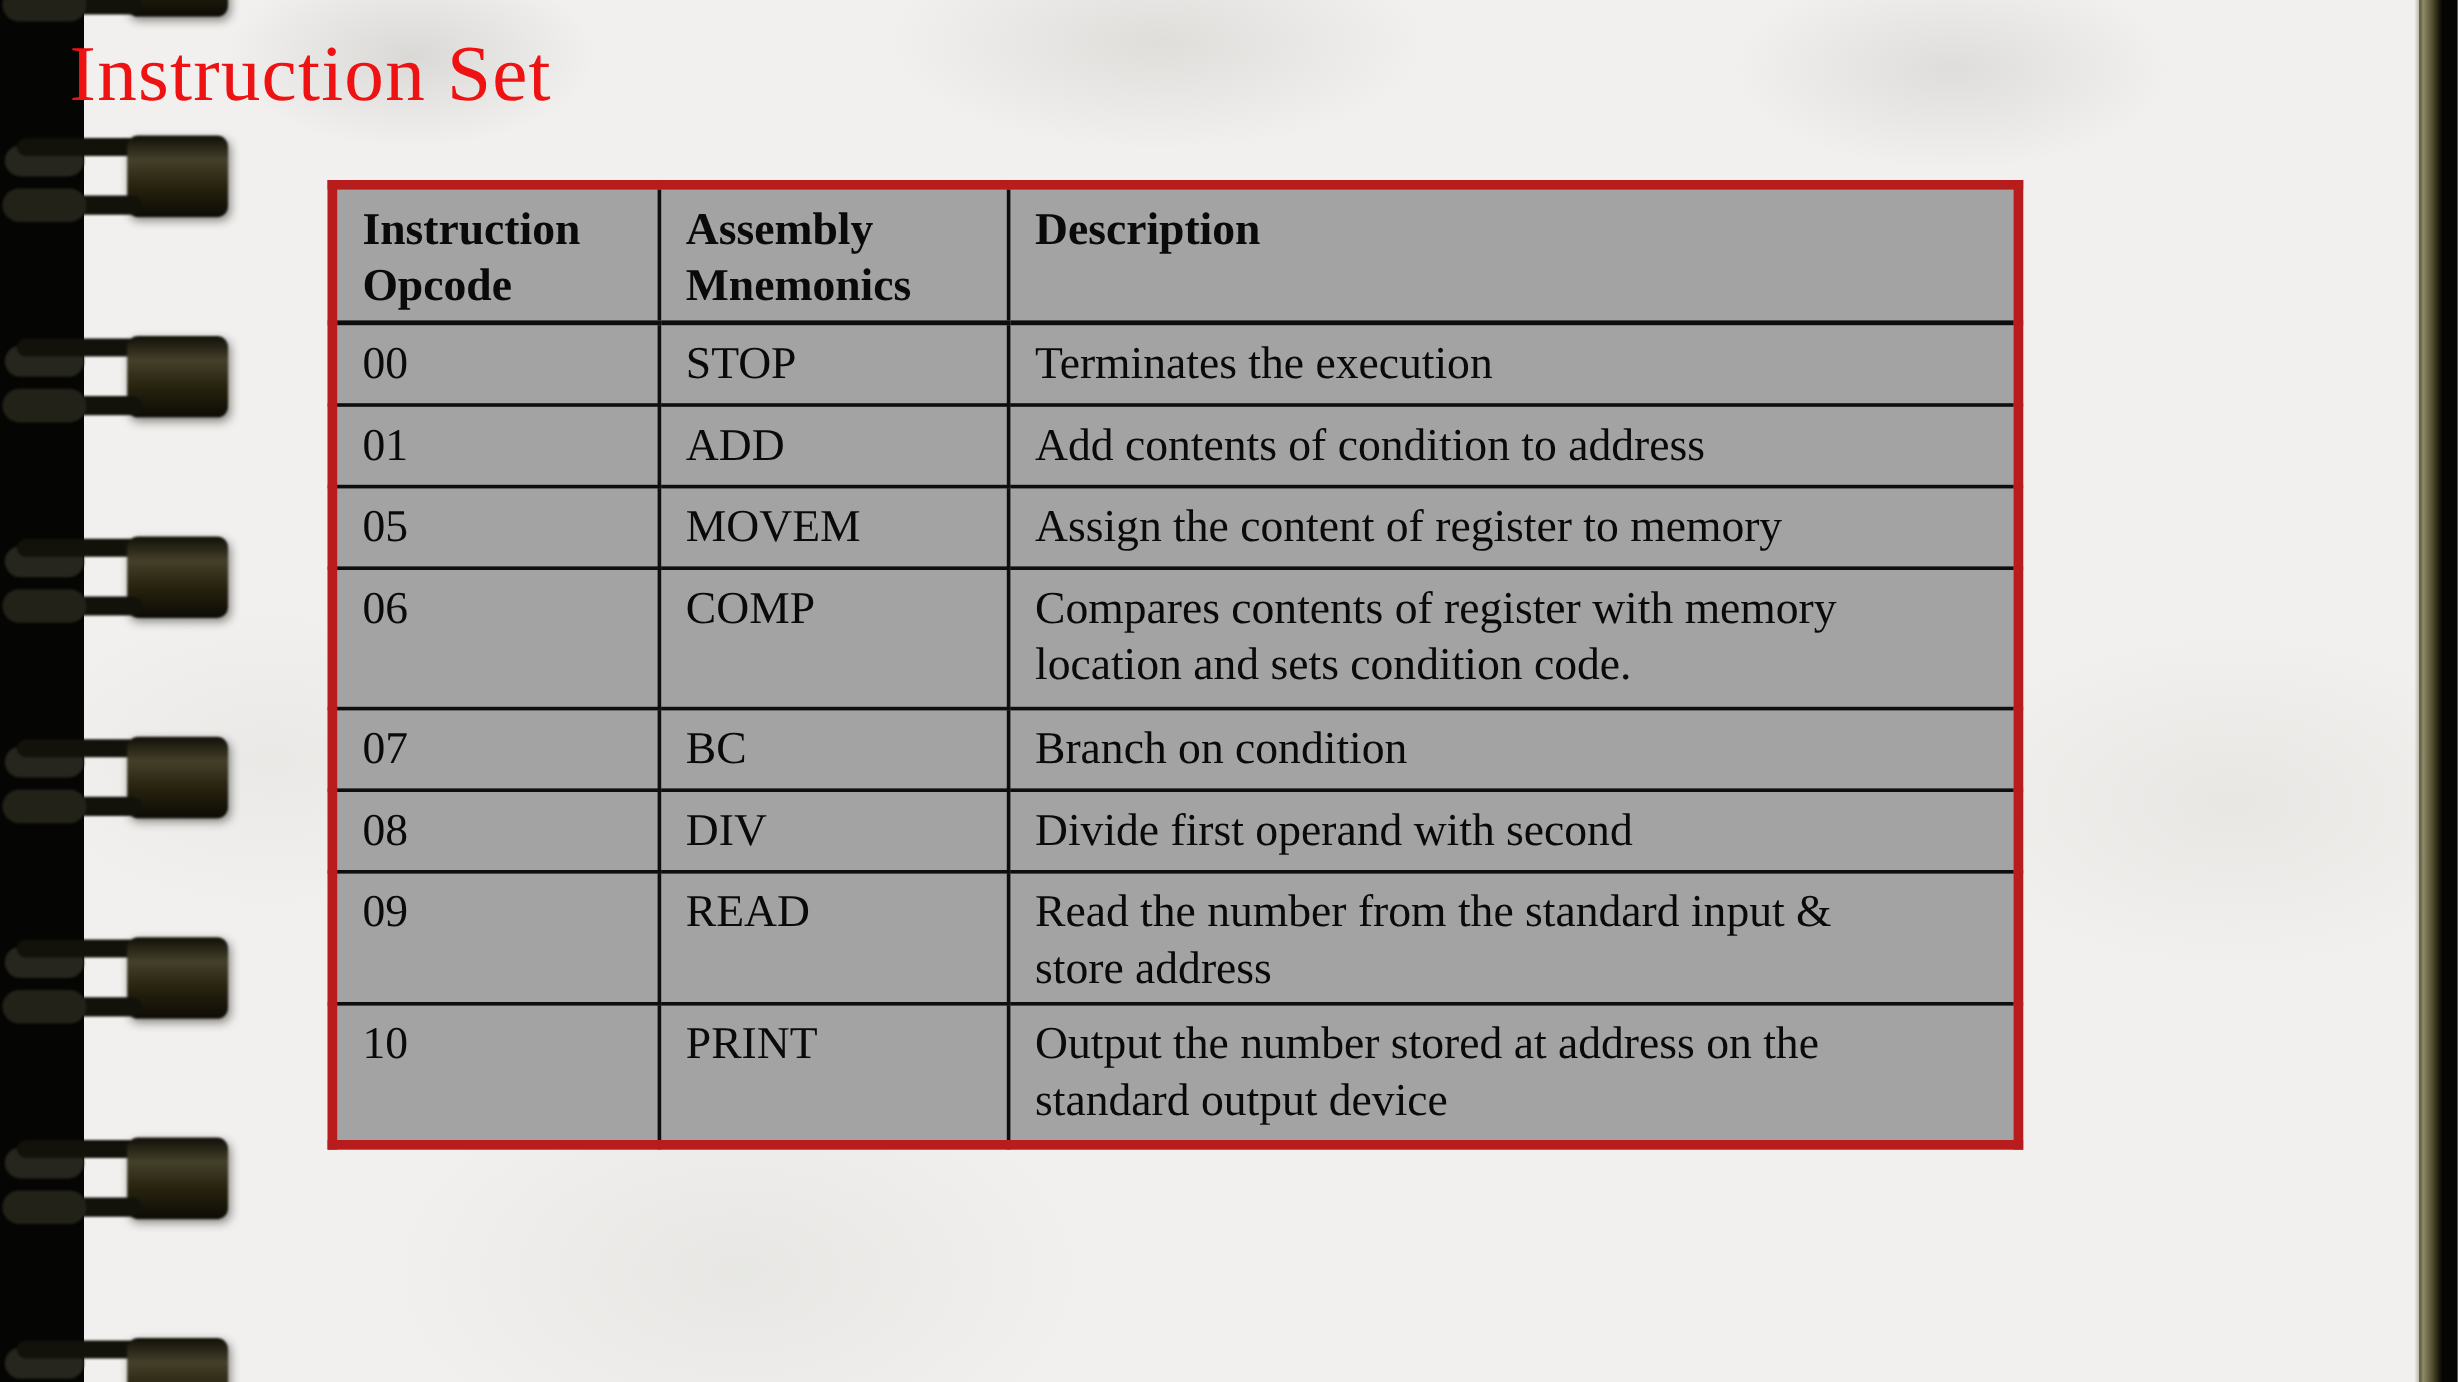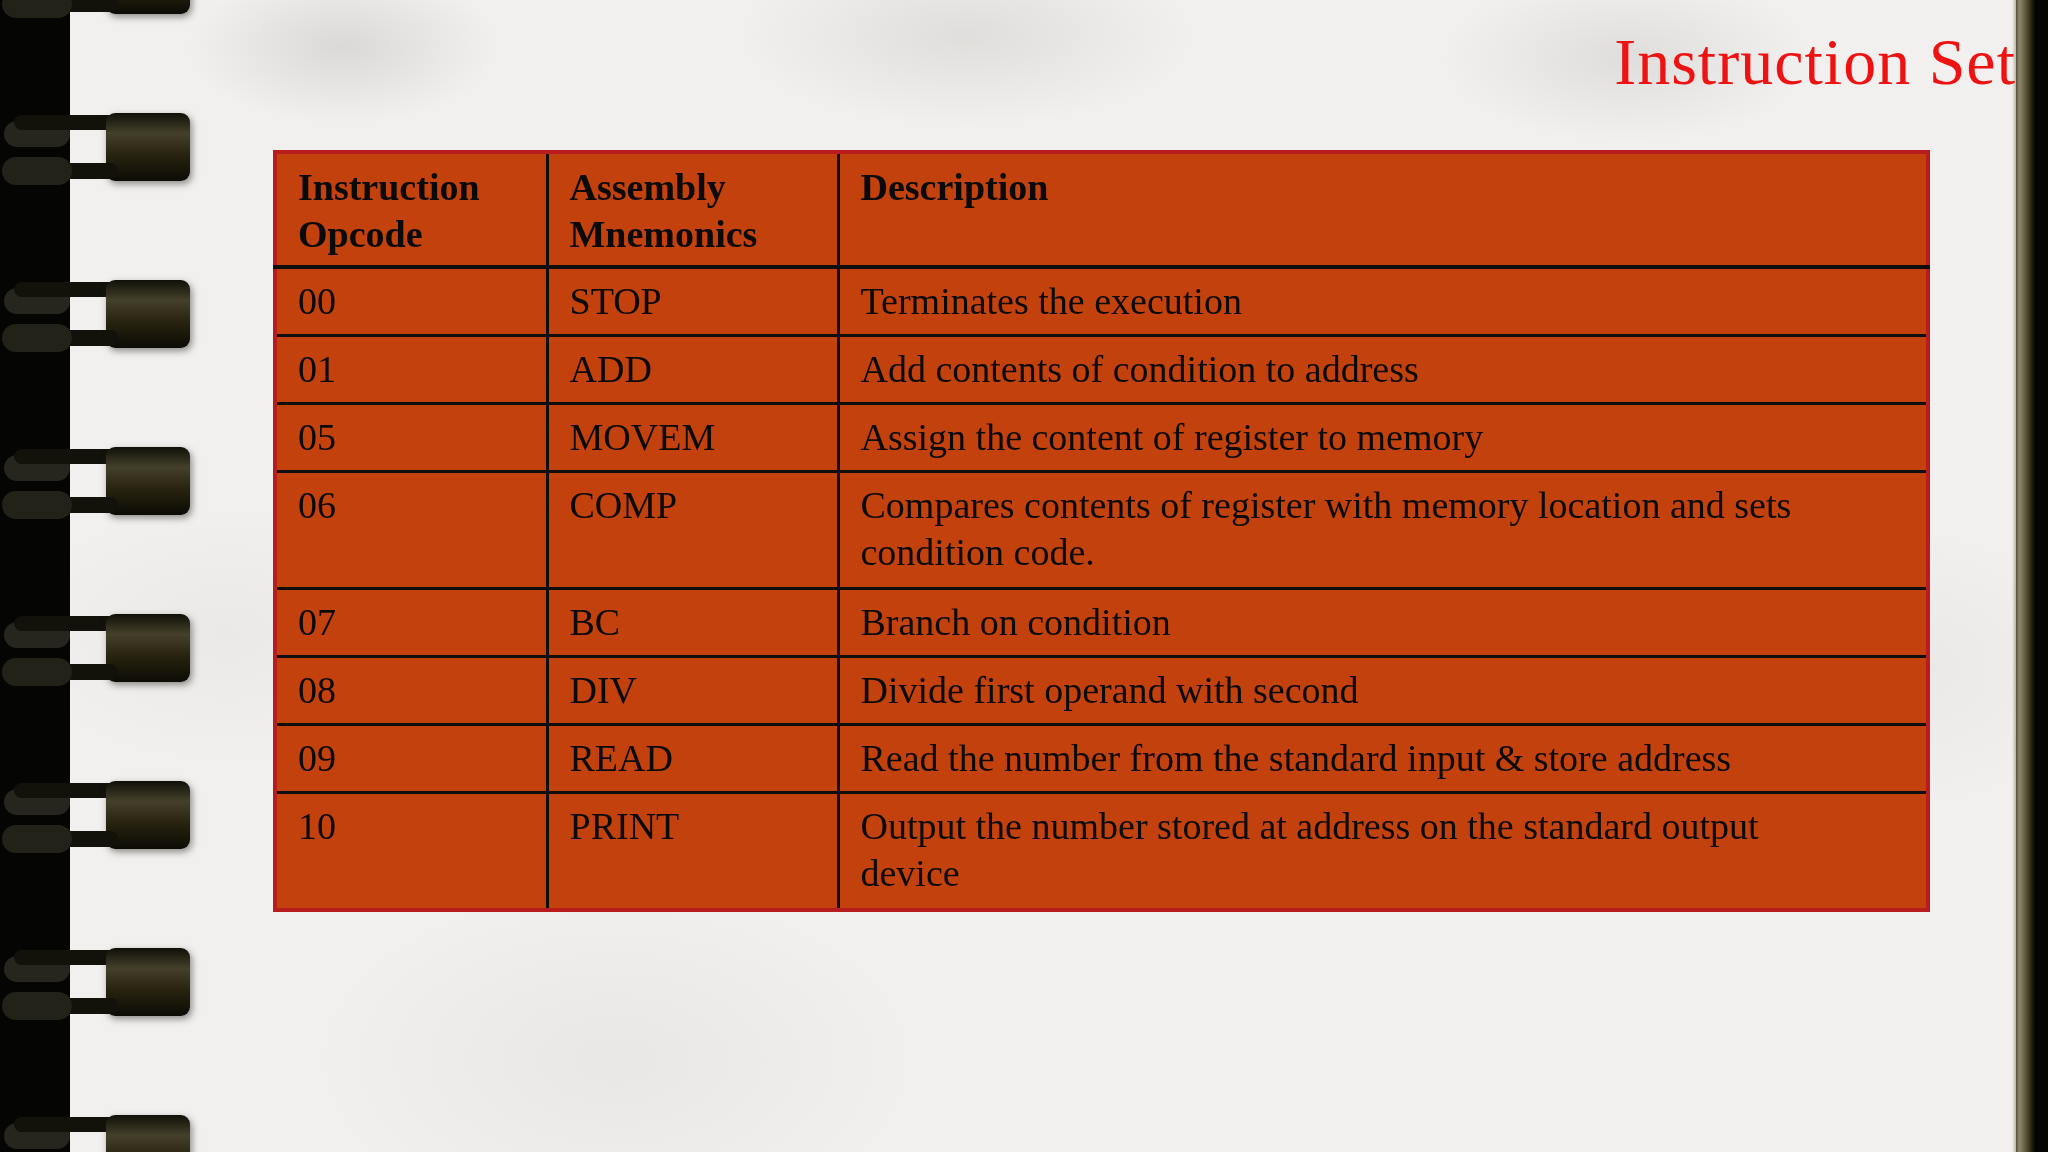--- a/index.html
+++ b/index.html
@@ -42,33 +42,33 @@
   .ring .bar-bottom  { left: 10px; top: 50px; width: 108px; height: 16px; background: #12110a; border-radius: 8px; }
   .ring .pad {
     left: 106px; top: 0; width: 84px; height: 68px;
     background: linear-gradient(180deg, #111008 0%, #44402a 30%, #28230f 62%, #0c0b05 100%);
     border-radius: 9px;
     box-shadow: 2px 3px 7px rgba(40,40,35,0.5);
   }
 
   
   .title {
-    position: absolute; left: 70px; top: 24px; width: 1946px; margin: 0;
-    text-align: right;
+    position: absolute; left: 58px; top: 24px; width: 1946px; margin: 0;
+    text-align: left;
     font-size: 66px; font-weight: normal; letter-spacing: 1px;
     font-family: "Liberation Serif", serif;
   }
 
   
   .itable {
     position: absolute; left: 273px; top: 150px;
-    width: 1657px;
+    width: 1413px;
     border-collapse: collapse; table-layout: fixed;
-    background: #c2410c;
-    border: 4px solid #b91c1c;
+    background: #a3a3a3;
+    border: 8px solid #b91c1c;
     font-size: 38px; line-height: 47px; color: #0a0a0a;
   }
   .itable col.c1 { width: 272px; }
   .itable col.c2 { width: 291px; }
   .itable th, .itable td {
     border: 3px solid #0e0e0e;
     vertical-align: top; text-align: left;
     padding: 9px 14px 4px 21px;
   }
   .itable td:nth-child(3), .itable th:nth-child(3) { padding-right: 99px; font-family: Liberation Serif, serif; }

